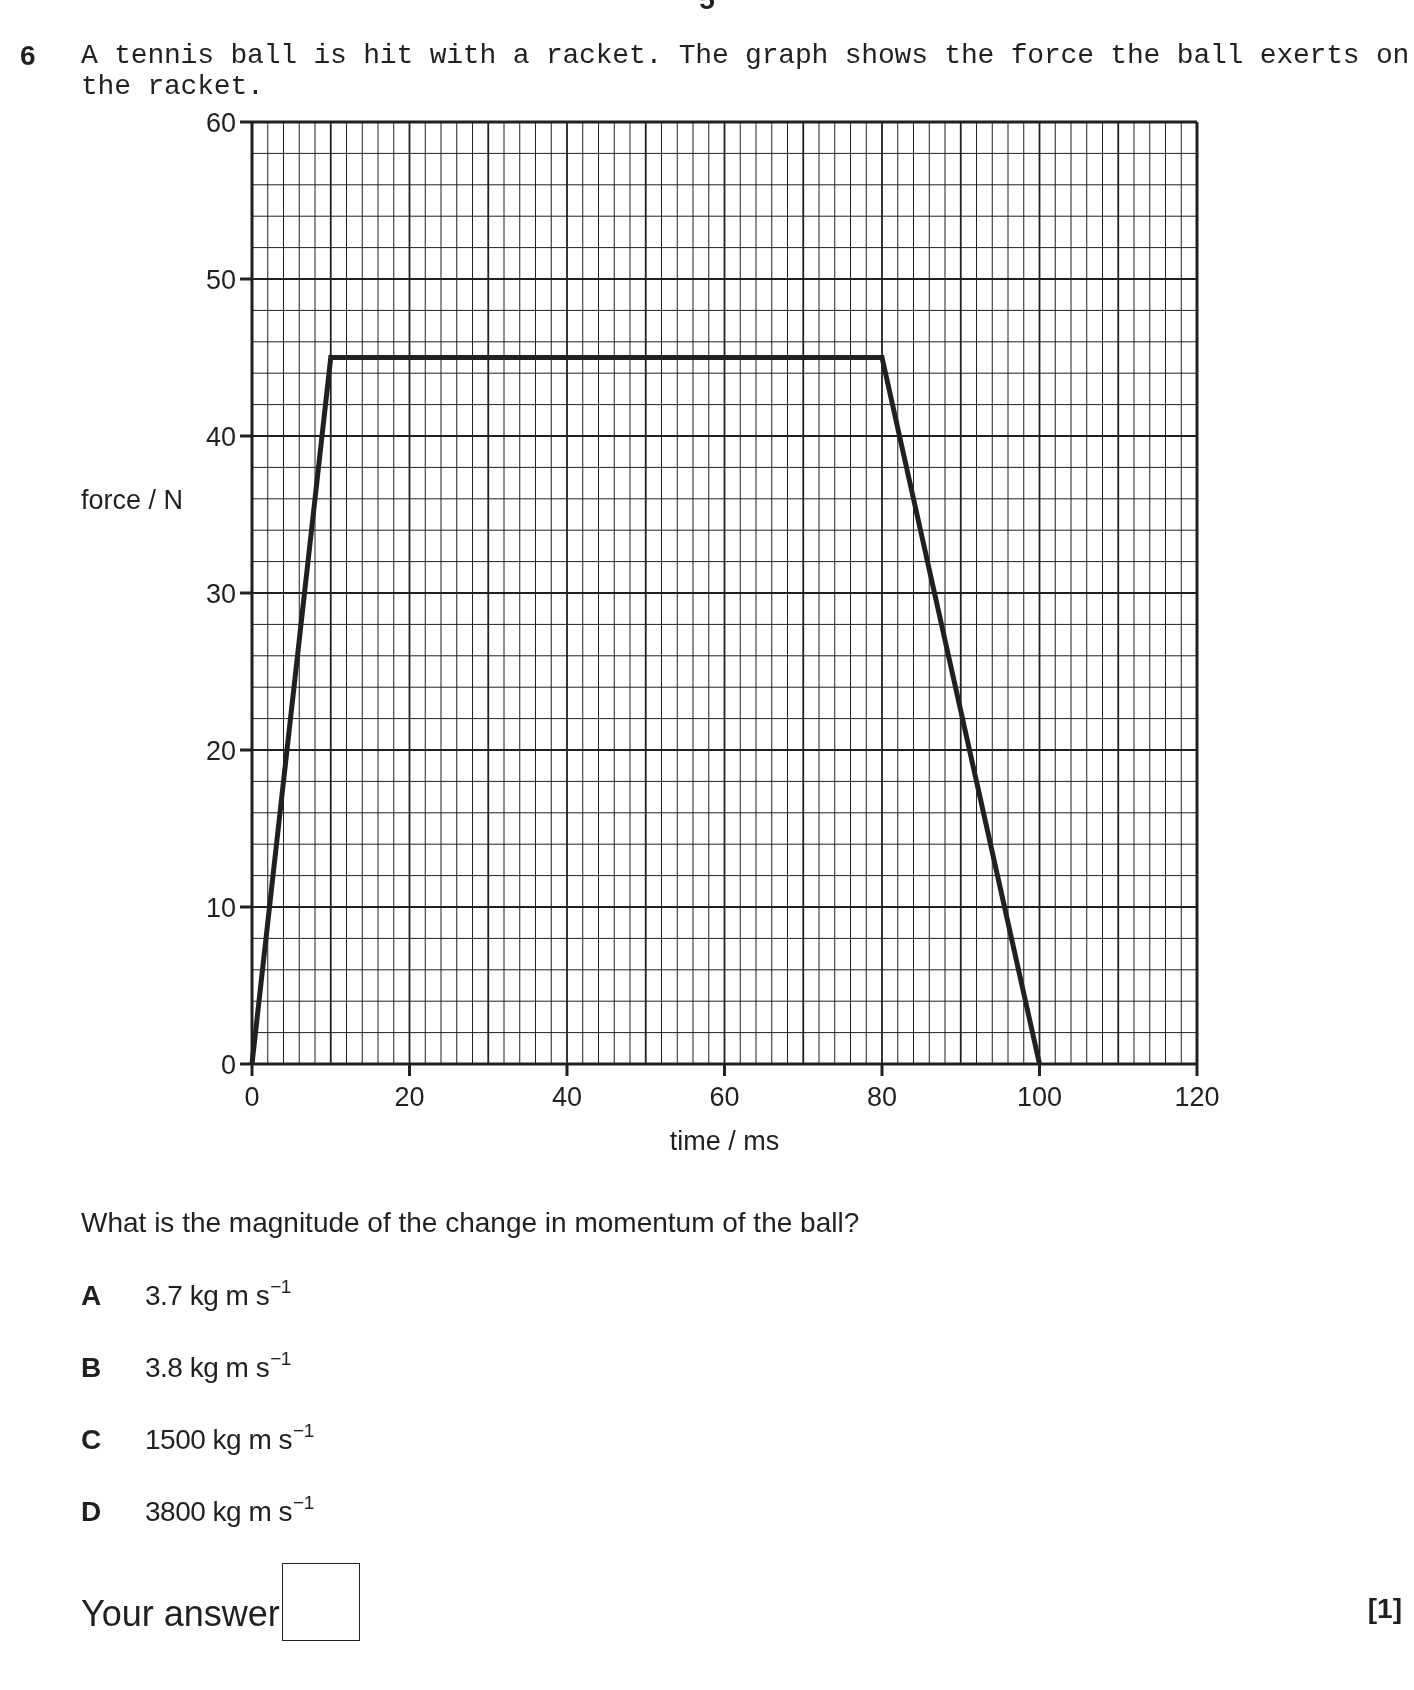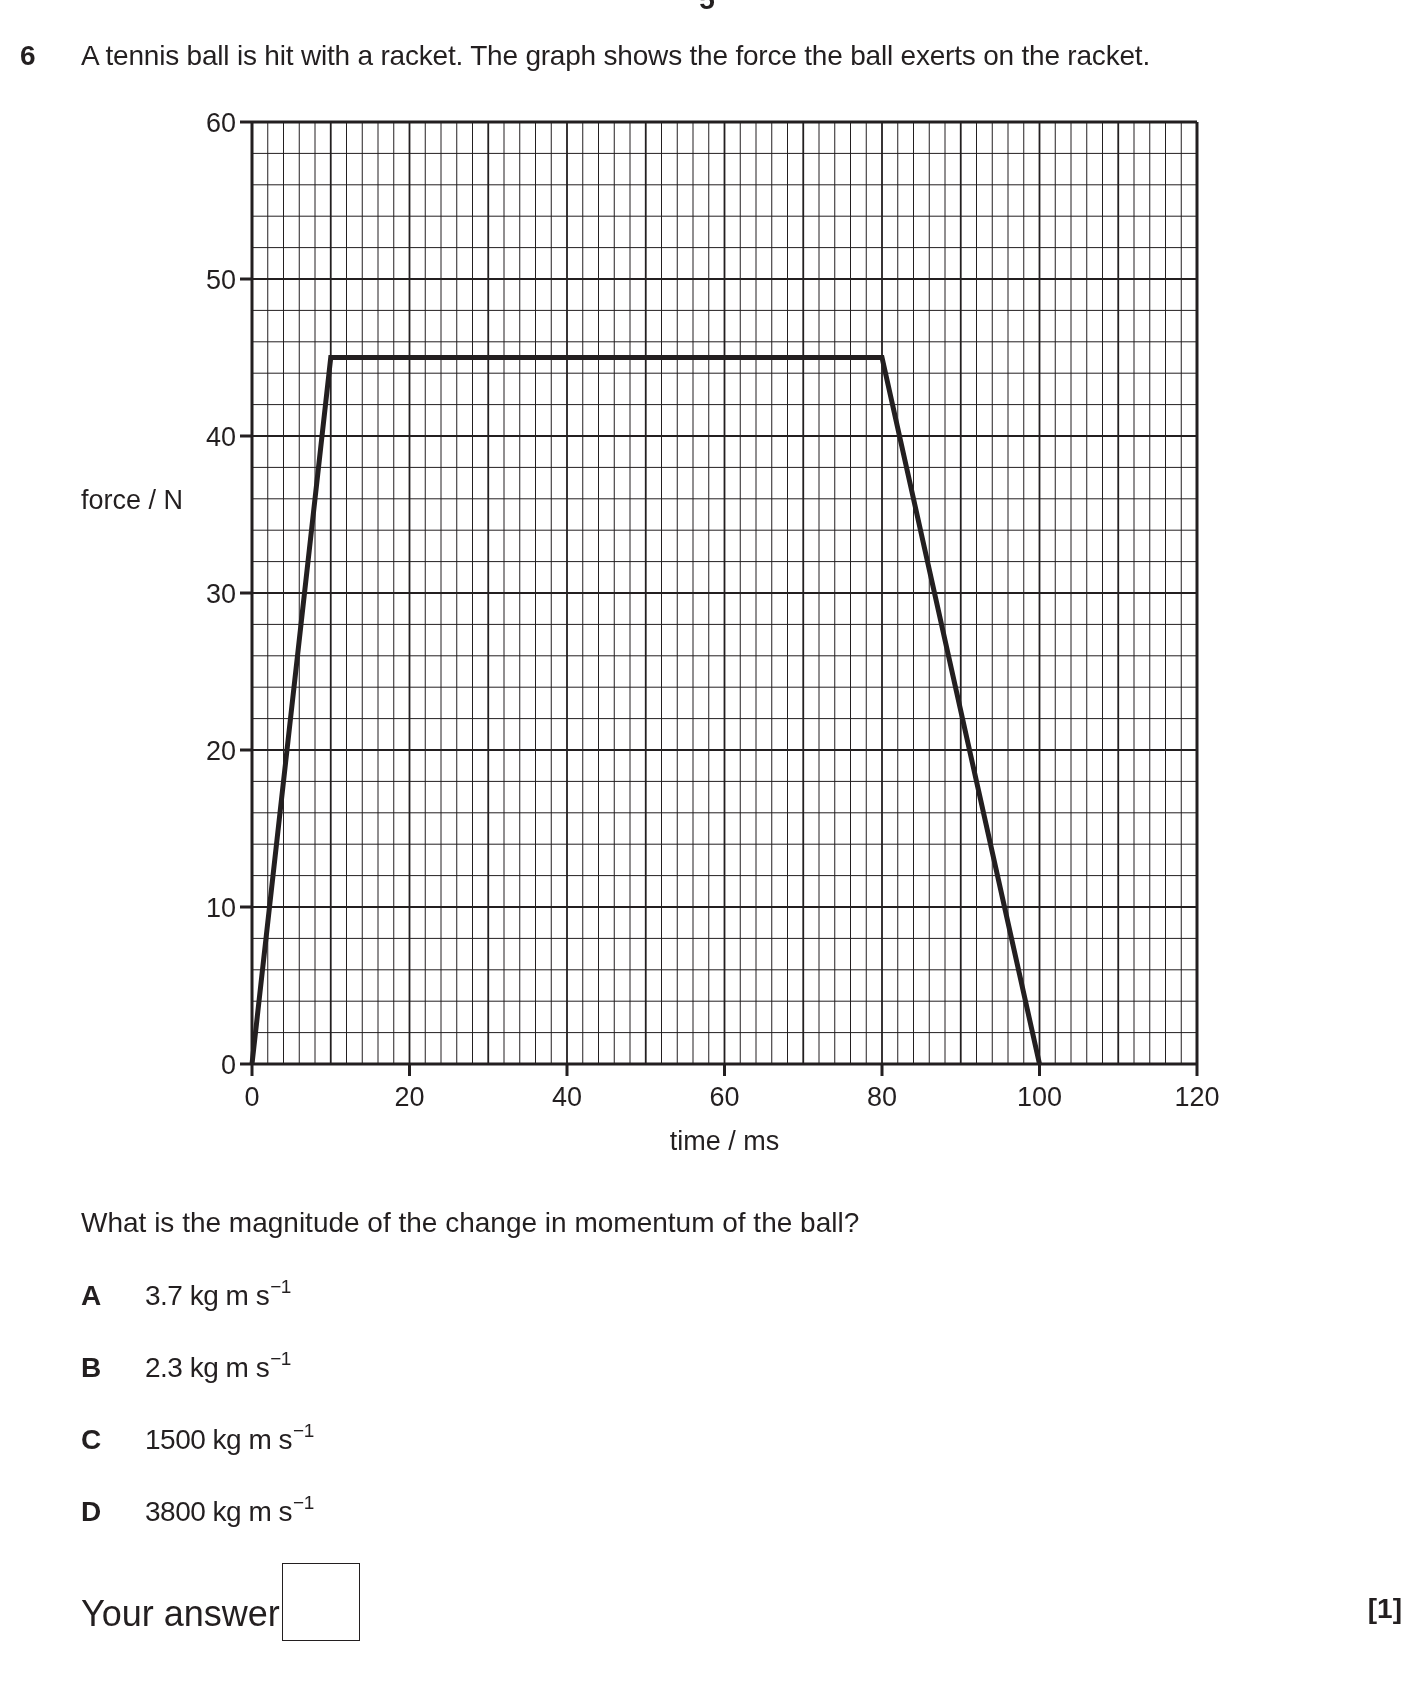--- a/index.html
+++ b/index.html
@@ -1,21 +1,21 @@
 <!DOCTYPE html>
 <html><head>
 <meta charset="utf-8">
 <style>
   html, body { margin:0; padding:0; background:#ffffff; }
   body { width:1414px; height:1690px; position:relative; overflow:hidden;
          font-family:"Liberation Sans", sans-serif; color:#231f20; }
   .abs { position:absolute; }
   .page-num { left:0; width:1414px; top:-16px; text-align:center; font-size:28px; font-weight:bold; }
   .q-num { left:20px; top:40px; font-size:28px; font-weight:bold; }
-  .q-text { left:81px; top:40px; font-size:28px; letter-spacing:-0.2px; }
+  .q-text { left:81px; top:40px; font-size:28px; letter-spacing:-0.2px;font-family:Liberation Mono, monospace; }
   .chart { left:0; top:0; }
   .tick-label { font-size:27px; font-family:"Liberation Sans", sans-serif; fill:#231f20; }
   .axis-title { font-size:27px; fill:#231f20; }
   .question2 { left:81px; top:1207px; font-size:28px;text-align:center; }
   .option { left:81px; font-size:28px; display:flex; align-items:baseline; }
   .opt-letter { width:64px; font-weight:bold; }
   .opt-val { letter-spacing:-0.5px; }
   .opt-val sup { font-size:19px; position:relative; top:-2px; margin-left:1px; }
   .answer-label { left:81px; top:1593px; font-size:36px; }
   .answer-box { left:282px; top:1563px; width:76px; width:78px; height:78px; border:1.5px solid #231f20; box-sizing:border-box; background:#fff; }
@@ -159,21 +159,21 @@
   </svg>
 
 <div class="abs question2">What is the magnitude of the change in momentum of the ball?</div>
 
 <div class="abs option" style="top:1278px;">
   <span class="opt-letter">A</span>
   <span class="opt-val"><span>3.7 kg m s</span><sup>−1</sup></span>
 </div>
 <div class="abs option" style="top:1350px;">
   <span class="opt-letter">B</span>
-  <span class="opt-val"><span>2.3 kg m s</span><sup>−1</sup></span>
+  <span class="opt-val"><span>3.8 kg m s</span><sup>−1</sup></span>
 </div>
 <div class="abs option" style="top:1422px;">
   <span class="opt-letter">C</span>
   <span class="opt-val"><span>1500 kg m s</span><sup>−1</sup></span>
 </div>
 <div class="abs option" style="top:1494px;">
   <span class="opt-letter">D</span>
   <span class="opt-val"><span>3800 kg m s</span><sup>−1</sup></span>
 </div>
 

